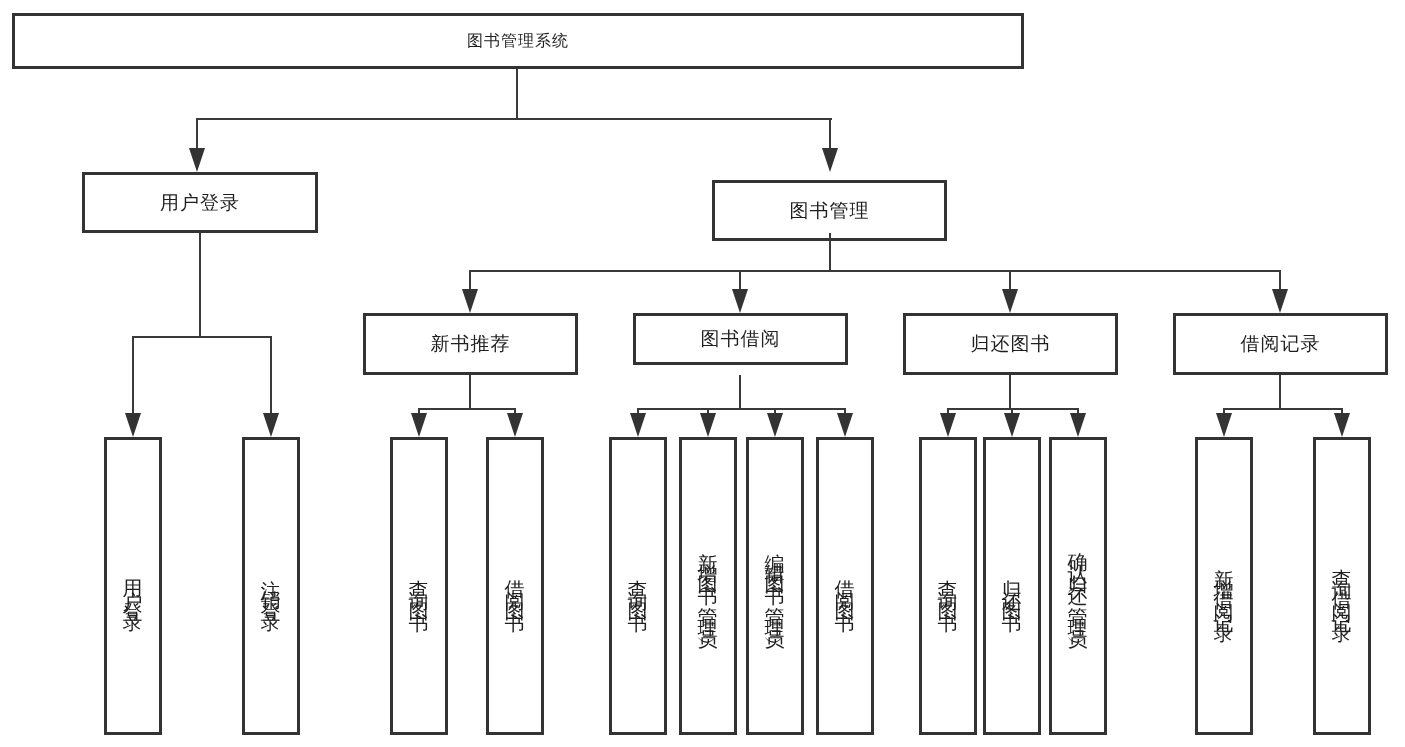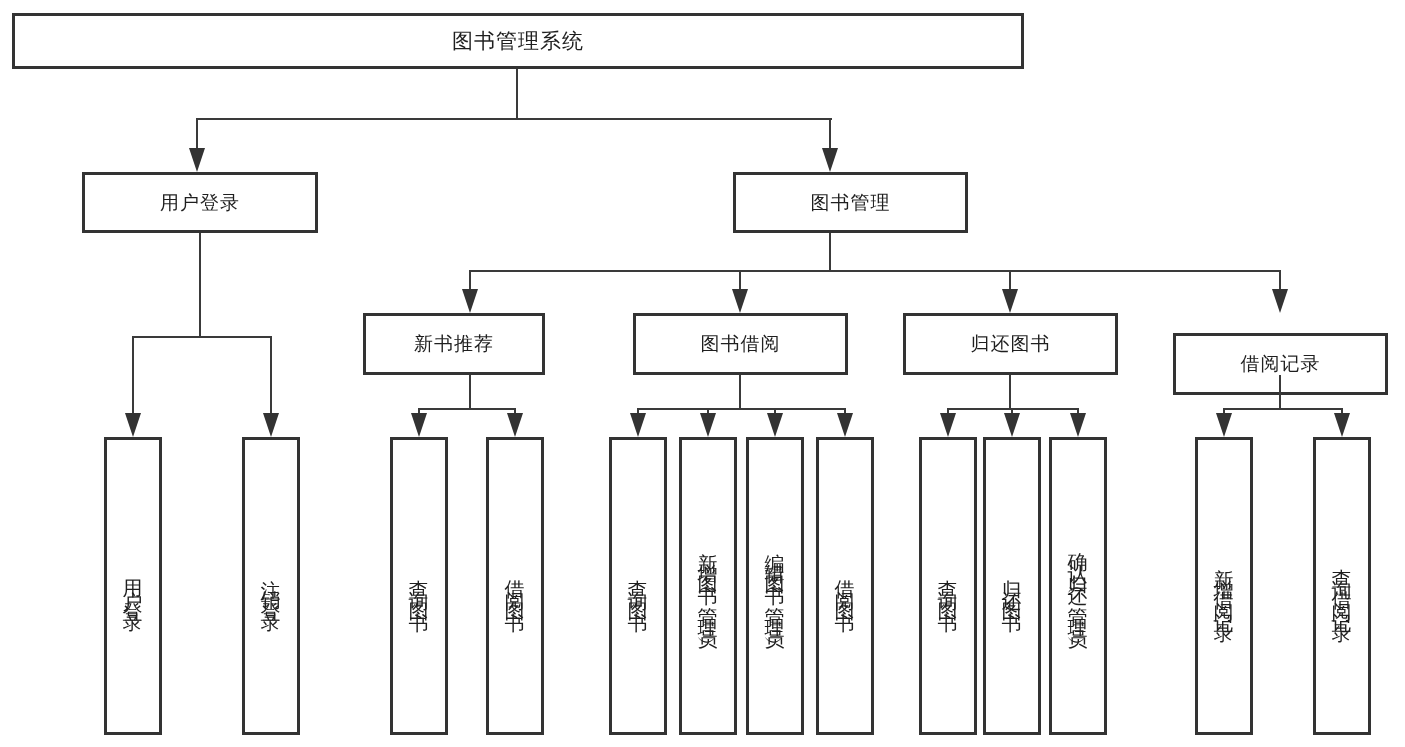--- a/index.html
+++ b/index.html
@@ -14,21 +14,21 @@
   
   .box {
     position: absolute;
     box-sizing: border-box;
     border: 3px solid #333333;
     background: #ffffff;
     display: flex; align-items: center; justify-content: center;
     font-size: 19px; letter-spacing: 1px;
     color: #1f1f1f;
   }
-  .box.root { font-size: 21px; }
+  .box.root { font-size: 16px; }
   
   .leaf {
     position: absolute;
     box-sizing: border-box;
     top: 437px; width: 58px; height: 298px;
     border: 3px solid #333333;
     background: #ffffff;
     display: flex; align-items: center; justify-content: center;
   }
   .leaf span {
@@ -70,21 +70,21 @@
   <div class="vline" style="left:516px; top:69px; height:49px;"></div>
   <div class="hline" style="left:196px; top:118px; width:636px;"></div>
   <div class="vline" style="left:196px; top:118px; height:36px;"></div>
   <div class="arrow" style="left:189px; top:148px;"></div>
   <div class="vline" style="left:829px; top:118px; height:36px;"></div>
   <div class="arrow" style="left:822px; top:148px;"></div>
 
   <div class="box" style="left:82px; top:172px; width:236px; height:61px;">
     <span>用户登录</span>
   </div>
-  <div class="box" style="left:712px; top:172px; width:235px; height:61px;margin-left:21px;">
+  <div class="box" style="left:712px; top:180px; width:235px; height:61px;">
     <span>图书管理</span>
   </div>
 
   <div class="vline" style="left:199px; top:233px; height:103px;"></div>
   <div class="hline" style="left:132px; top:336px; width:140px;"></div>
   <div class="vline" style="left:132px; top:336px; height:77px;"></div>
   <div class="arrow" style="left:125px; top:413px;"></div>
   <div class="vline" style="left:270px; top:336px; height:77px;"></div>
   <div class="arrow" style="left:263px; top:413px;"></div>
 
@@ -92,30 +92,30 @@
   <div class="hline" style="left:469px; top:270px; width:812px;"></div>
   <div class="vline" style="left:469px; top:270px; height:22px;"></div>
   <div class="arrow" style="left:462px; top:289px;"></div>
   <div class="vline" style="left:739px; top:270px; height:22px;"></div>
   <div class="arrow" style="left:732px; top:289px;"></div>
   <div class="vline" style="left:1009px; top:270px; height:22px;"></div>
   <div class="arrow" style="left:1002px; top:289px;"></div>
   <div class="vline" style="left:1279px; top:270px; height:22px;"></div>
   <div class="arrow" style="left:1272px; top:289px;"></div>
 
-  <div class="box" style="left:363px; top:313px; width:182px; height:62px;">
+  <div class="box" style="left:363px; top:313px; width:215px; height:62px;">
     <span>新书推荐</span>
   </div>
-  <div class="box" style="left:633px; top:313px; width:215px; height:62px;">
+  <div class="box" style="left:633px; top:313px; width:215px; height:52px;">
     <span>图书借阅</span>
   </div>
   <div class="box" style="left:903px; top:313px; width:215px; height:62px;">
     <span>归还图书</span>
   </div>
-  <div class="box" style="left:1173px; top:313px; width:215px; height:62px;margin-top:20px;">
+  <div class="box" style="left:1173px; top:313px; width:215px; height:62px;">
     <span>借阅记录</span>
   </div>
 
   <div class="vline" style="left:469px; top:375px; height:33px;"></div>
   <div class="hline" style="left:418px; top:408px; width:98px;"></div>
   <div class="vline" style="left:418px; top:408px; height:8px;"></div>
   <div class="arrow" style="left:411px; top:413px;"></div>
   <div class="vline" style="left:514px; top:408px; height:8px;"></div>
   <div class="arrow" style="left:507px; top:413px;"></div>
 

